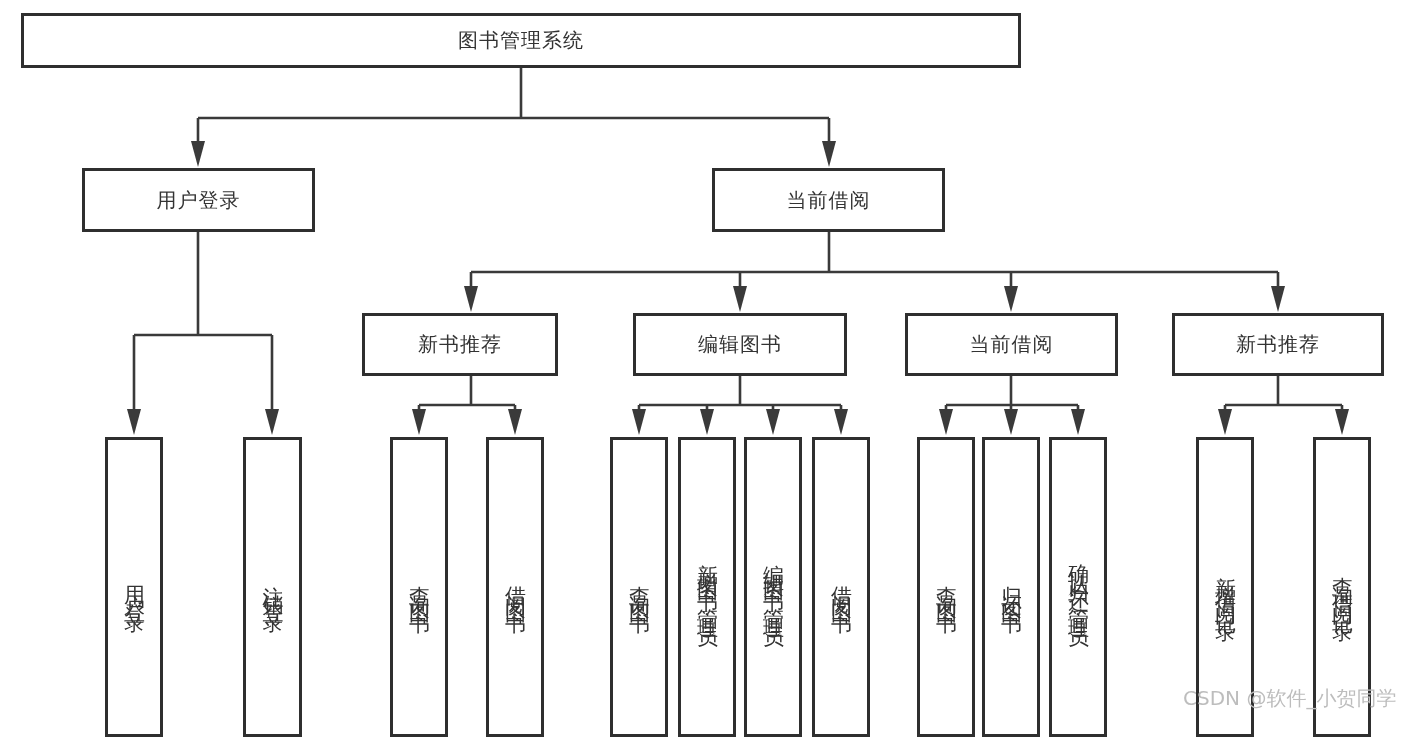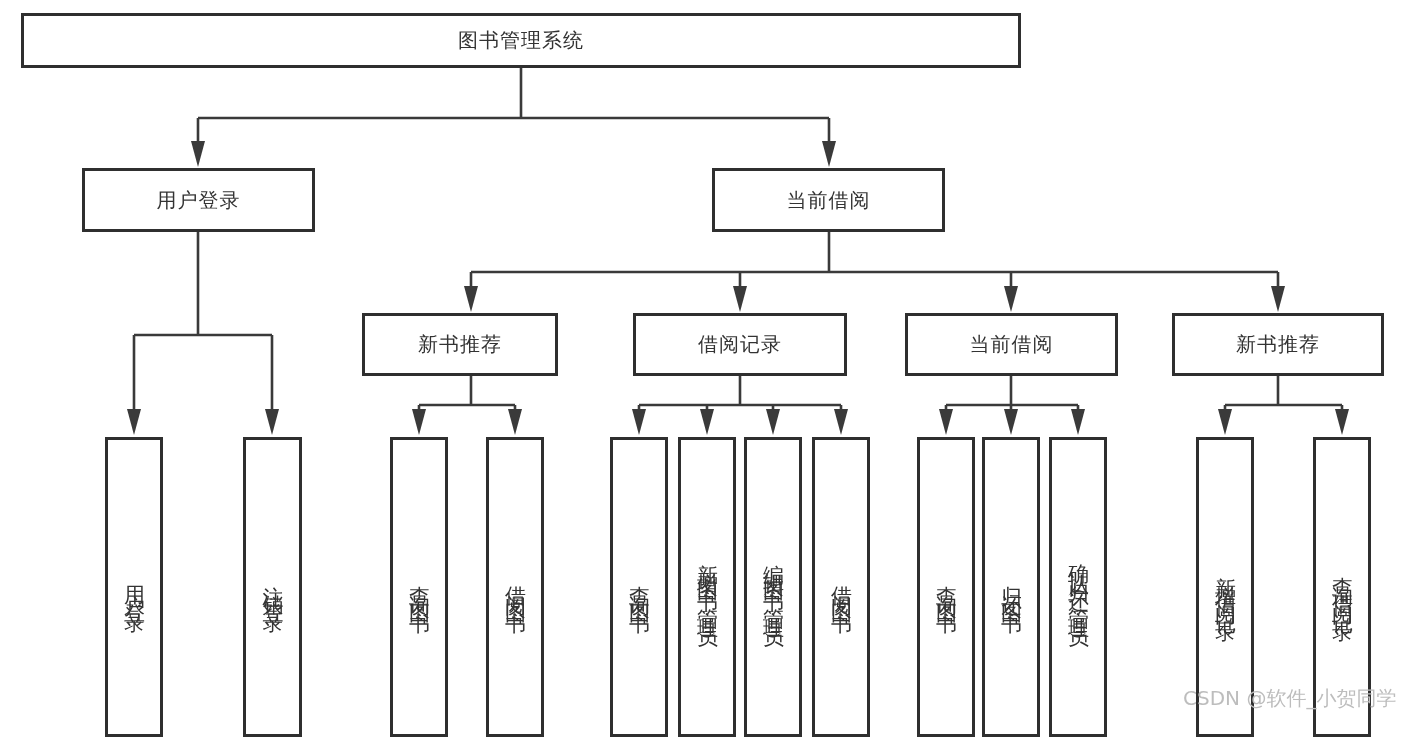--- a/index.html
+++ b/index.html
@@ -84,21 +84,21 @@
       <use href="#arrowhead" x="1342" y="435"></use>
     </g>
   </svg>
 
   <div class="node hnode" style="left:21px;top:13px;width:1000px;height:55px;">图书管理系统</div>
 
   <div class="node hnode" style="left:82px;top:168px;width:233px;height:64px;">用户登录</div>
   <div class="node hnode" style="left:712px;top:168px;width:233px;height:64px;">当前借阅</div>
 
   <div class="node hnode" style="left:362px;top:313px;width:196px;height:63px;">新书推荐</div>
-  <div class="node hnode" style="left:633px;top:313px;width:214px;height:63px;">借阅记录</div>
+  <div class="node hnode" style="left:633px;top:313px;width:214px;height:63px;">编辑图书</div>
   <div class="node hnode" style="left:905px;top:313px;width:213px;height:63px;">当前借阅</div>
   <div class="node hnode" style="left:1172px;top:313px;width:212px;height:63px;">新书推荐</div>
 
   <div class="node leaf" style="left:105px;top:437px;width:58px;height:300px;">用户登录</div>
   <div class="node leaf" style="left:243px;top:437px;width:59px;height:300px;">注销登录</div>
 
   <div class="node leaf" style="left:390px;top:437px;width:58px;height:300px;">查询图书</div>
   <div class="node leaf" style="left:486px;top:437px;width:58px;height:300px;">借阅图书</div>
 
   <div class="node leaf" style="left:610px;top:437px;width:58px;height:300px;">查询图书</div>

